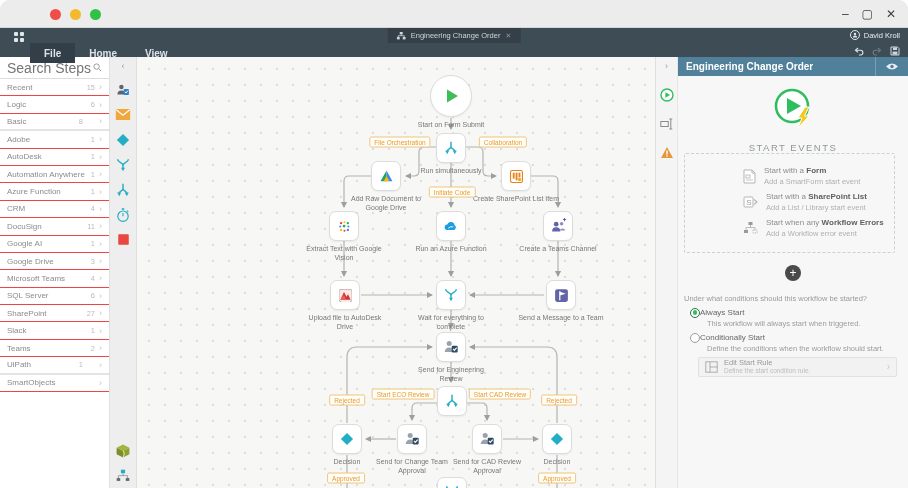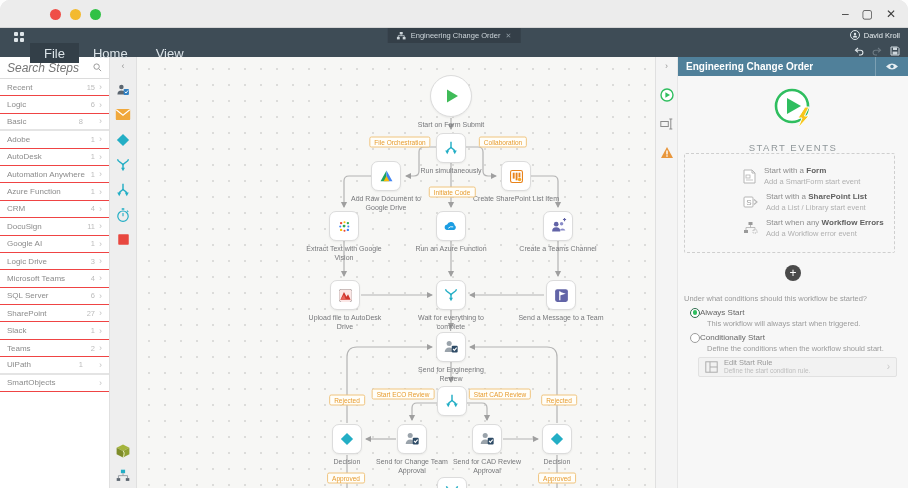--- a/index.html
+++ b/index.html
@@ -13,36 +13,36 @@
   .t-yellow { left:70px; background:#f3ba2f; }
   .t-green { left:90px; background:#31c146; }
   .wctrl { position:absolute; top:0; height:28px; display:flex; align-items:center; gap:13px; right:12px; color:#3d3d3d; }
   .wctrl span { font-size:12px; line-height:1; cursor:default; }
 
   
   .ribbon { position:relative; height:29px; background:#3e4c56; }
   .grid-logo { position:absolute; left:14px; top:4px; width:10px; height:10px; display:grid; grid-template-columns:4px 4px; grid-template-rows:4px 4px; gap:2px; }
   .grid-logo i { background:#dfe6ea; border-radius:1px; }
   .menus { position:absolute; left:30px; bottom:0; display:flex; height:14px; }
-  .menu-item { color:#dbe3e8; font-size:13px; padding:10px 14px; display:flex; align-items:center; }
+  .menu-item { color:#dbe3e8; font-size:10px; padding:10px 14px; display:flex; align-items:center;font-weight:bold; }
   .menu-item.active { background:#333f48; }
   .doc-tab { position:absolute; left:50%; top:0; transform:translateX(-50%); height:15px; background:#343f48; display:flex; align-items:center; gap:5px; padding:0 9px; }
   .doc-tab .tab-label { color:#cdd5da; font-size:7.5px; }
   .doc-tab .tab-close { color:#8b98a0; font-size:7px; }
   .user-chip { position:absolute; right:8px; top:2px; display:flex; align-items:center; gap:4px; color:#e6ecef; font-size:7.5px; }
   .avatar { width:10px; height:10px; border-radius:50%; border:1px solid #dfe6ea; display:flex; align-items:center; justify-content:center; }
   .edit-icons { position:absolute; right:8px; bottom:1px; display:flex; gap:8px; align-items:center; }
 
   
   .main { display:flex; height:431px; }
 
   
   .sidebar { width:110px; background:#fff; border-right:1px solid #e0e0e0; display:flex; flex-direction:column; }
   .searchbox { height:22px; display:flex; align-items:center; padding:0 7px; border-bottom:1px solid #dcdcdc; }
-  .searchbox input { flex:1; border:none; outline:none; font-style:italic; font-size:12px; color:#9b9b9b; background:transparent; width:70px; font-family:"Liberation Sans",sans-serif; }
+  .searchbox input { flex:1; border:none; outline:none; font-size:14px; color:#9b9b9b; background:transparent; width:70px; font-family:"Liberation Sans",sans-serif; }
   #sidebar-list { flex:1; overflow:hidden; }
   .side-row { height:17.4px; display:flex; align-items:center; padding:0 7px; border-bottom:1px solid #ef4444; cursor:pointer; }
   .side-row.group-end { border-bottom:2px solid #e4e4e4;gap:12px; }
   .side-label { flex:1; font-size:8px; color:#8b8b8b; white-space:nowrap; overflow:hidden; }
   .side-count { font-size:7.5px; color:#bcbcbc; margin-right:4px; }
   .side-chev { font-size:9px; color:#c4c4c4; }
 
   
   .iconstrip { width:27px; background:#eeeeee; border-right:1px solid #e0e0e0; display:flex; flex-direction:column; align-items:center; padding-top:4px; }
   .strip-chev { font-size:9px; color:#9a9a9a; margin-bottom:6px; }
@@ -211,21 +211,21 @@
             <span class="side-label">DocuSign</span>
             <span class="side-count">11</span>
             <span class="side-chev">›</span>
           </div>
           <div class="side-row">
             <span class="side-label">Google AI</span>
             <span class="side-count">1</span>
             <span class="side-chev">›</span>
           </div>
           <div class="side-row">
-            <span class="side-label">Logic Drive</span>
+            <span class="side-label">Google Drive</span>
             <span class="side-count">3</span>
             <span class="side-chev">›</span>
           </div>
           <div class="side-row">
             <span class="side-label">Microsoft Teams</span>
             <span class="side-count">4</span>
             <span class="side-chev">›</span>
           </div>
           <div class="side-row">
             <span class="side-label">SQL Server</span>

